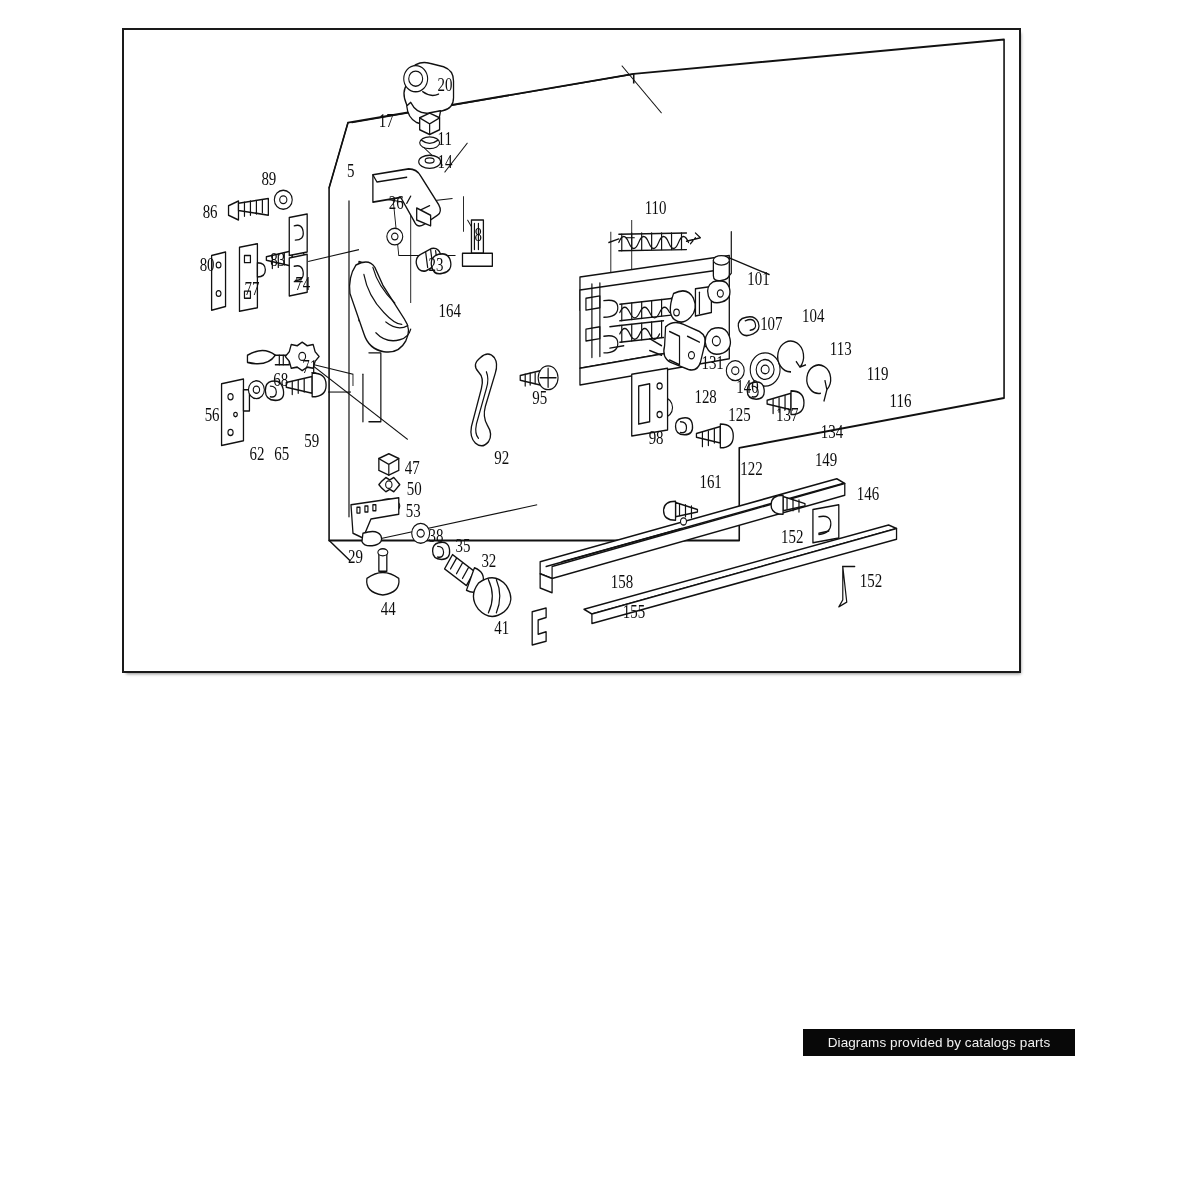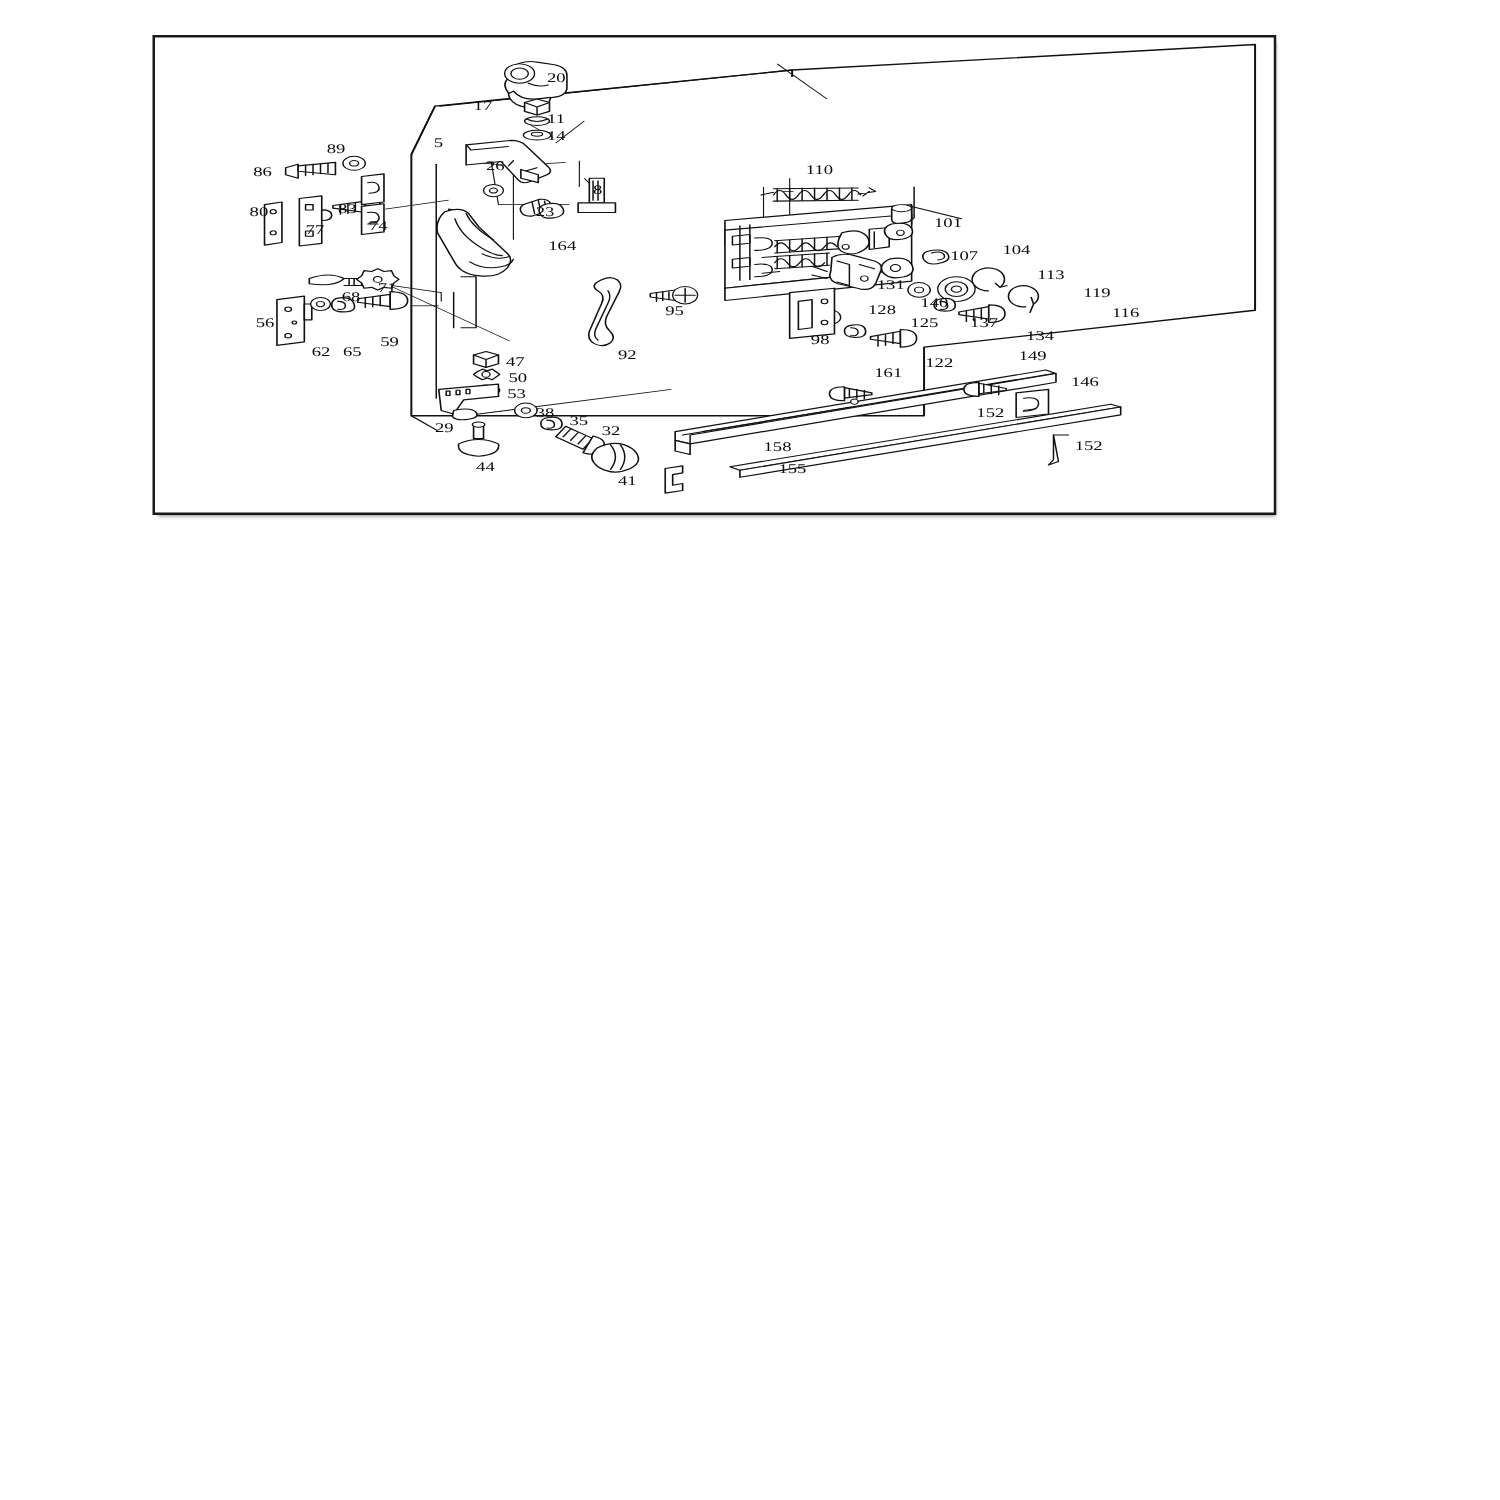--- a/index.html
+++ b/index.html
@@ -10,21 +10,21 @@
     font-family:"Liberation Sans", sans-serif;
     position:relative;
     overflow:hidden;
   }
   #page{position:absolute;inset:0;}
 
   
   .diagram-frame{
     position:absolute;
     left:122px;top:28px;
-    width:899px;height:384px;
+    width:899px;height:645px;
     border:2px solid #1a1a1a;
     background:#ffffff;
     box-sizing:border-box;
     box-shadow:2px 3px 3px -2px rgba(0,0,0,.45);
   }
   .diagram-svg{position:absolute;left:0;top:0;width:100%;height:100%;display:block;}
 
   
   .watermark{
     position:absolute;
@@ -410,19 +410,22 @@
         <text class="lbl" x="225" y="449">29</text>
         <text class="lbl" x="489" y="470">158</text>
         <text class="lbl" x="739" y="469">152</text>
         <text class="lbl" x="258" y="493">44</text>
         <text class="lbl" x="501" y="495">155</text>
         <text class="lbl" x="372" y="509">41</text>
       </g>
     </svg>
   </div>
 
+  <div class="watermark">
+    <span>Diagrams provided by catalogs parts</span>
+  </div>
 
   <div class="footer">
     
     
   </div>
 
 </div>
 
 </body></html>

